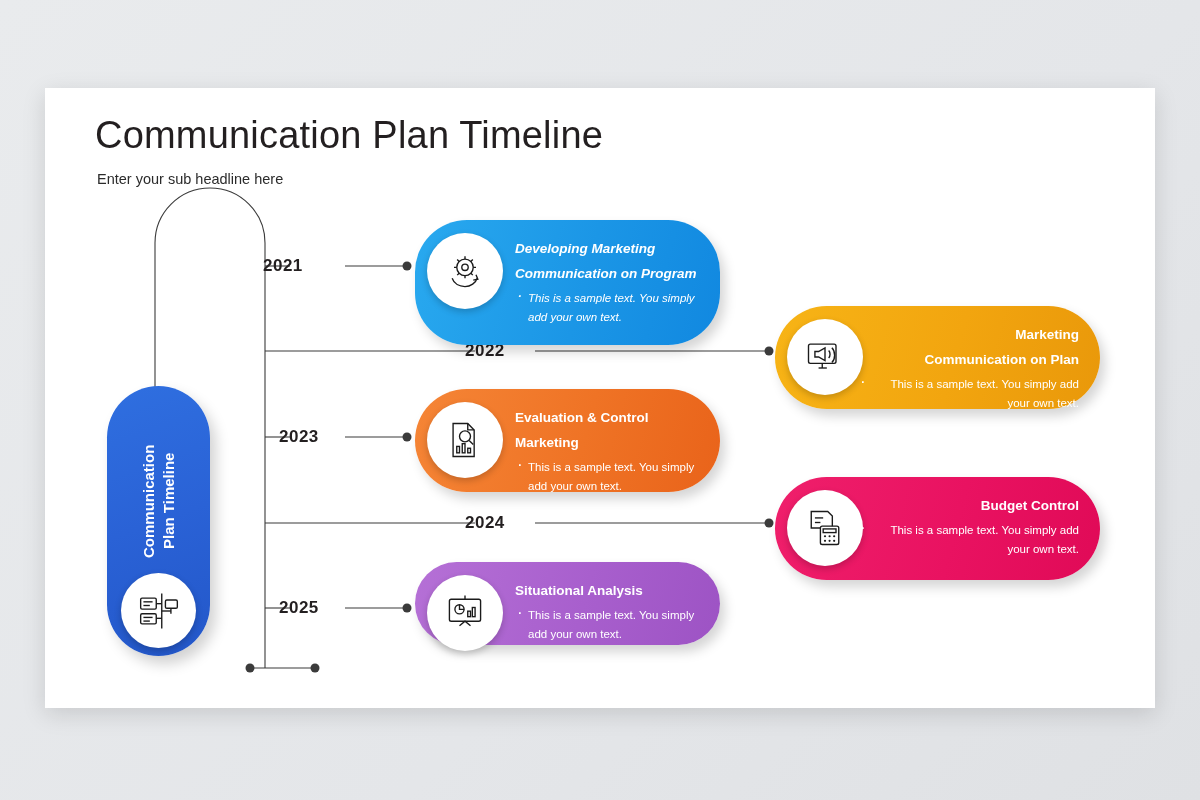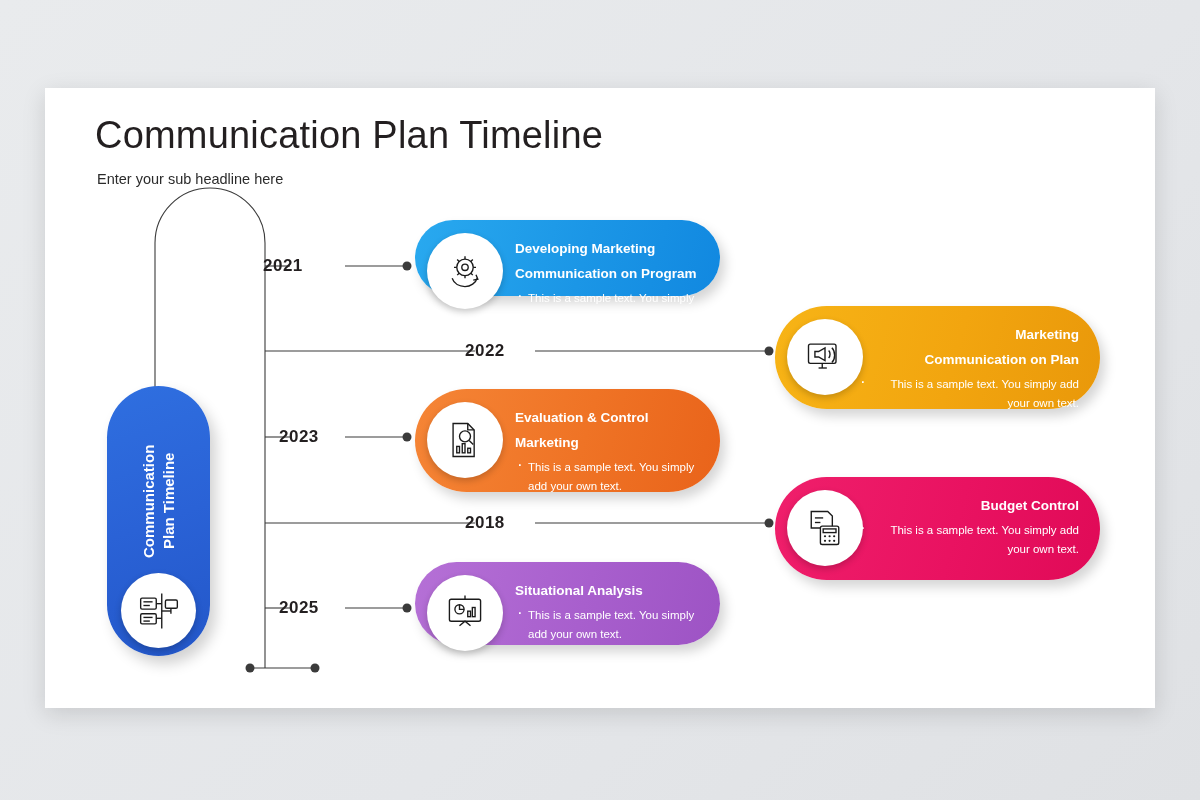--- a/index.html
+++ b/index.html
@@ -155,22 +155,22 @@
   .pill.left .txt { left: 100px; }
   
   .pill.right .ico { left: 12px; }
   .pill.right .txt { left: 96px; text-align: right; }
   .pill.right .bd { padding-left: 0; padding-right: 0; }
   .pill.right .bd::before {
     left: -11px;
   }
 
   
-  #pill-2021 { left: 370px; top: 132px;  width: 305px; height: 76px;
-    background: linear-gradient(105deg,#29a9ef 0%,#1b96e6 55%,#1188e0 100%); }
+  #pill-2021 { left: 370px; top: 132px;  width: 305px; height: 125px;
+    background: linear-gradient(105deg,#29a9ef 0%,#1b96e6 55%,#1188e0 100%); font-style: italic; }
   #pill-2022 { left: 730px; top: 218px; width: 325px; height: 103px;
     background: linear-gradient(105deg,#f7b416 0%,#f2a50f 55%,#e9980a 100%); }
   #pill-2023 { left: 370px; top: 301px; width: 305px; height: 103px;
     background: linear-gradient(105deg,#f58536 0%,#ef7325 55%,#e9631a 100%); }
   #pill-2024 { left: 730px; top: 389px; width: 325px; height: 103px;
     background: linear-gradient(105deg,#ef1f6b 0%,#e91261 55%,#e00a57 100%); }
   #pill-2025 { left: 370px; top: 474px; width: 305px; height: 83px;
     background: linear-gradient(105deg,#b570d6 0%,#a85fcd 55%,#9d53c4 100%); }
 
   .icn svg { display: block; }
@@ -230,21 +230,21 @@
           <rect x="31" y="12" width="13" height="9" rx="1.5"></rect>
           <line x1="27" y1="24" x2="37" y2="24"></line>
           <line x1="37" y1="21" x2="37" y2="27"></line>
         </svg>
       </div>
     </div>
 
     <div class="year" style="left:218px; top:168px;">2021</div>
     <div class="year" style="left:420px; top:253px;">2022</div>
     <div class="year" style="left:234px; top:339px;">2023</div>
-    <div class="year" style="left:420px; top:425px;">2018</div>
+    <div class="year" style="left:420px; top:425px;">2024</div>
     <div class="year" style="left:234px; top:510px;">2025</div>
 
     <div id="pill-2021" class="pill left">
       <div class="ico icn">
         <svg width="44" height="44" viewBox="0 0 48 48" fill="none" stroke="#1b1b1b" stroke-width="1.5">
           <circle cx="24" cy="20" r="9"></circle>
           <circle cx="24" cy="20" r="3.5"></circle>
           <path d="M24 11v-3M33 20h3M24 29v3M15 20h-3M30.4 13.6l2.1-2.1M30.4 26.4l2.1 2.1M17.6 26.4l-2.1 2.1M17.6 13.6l-2.1-2.1"></path>
           <path d="M10 32c2 6 8 9 14 9s12-4 13-9" stroke-dasharray="0"></path>
           <path d="M36 28l2 5-5 1"></path>

